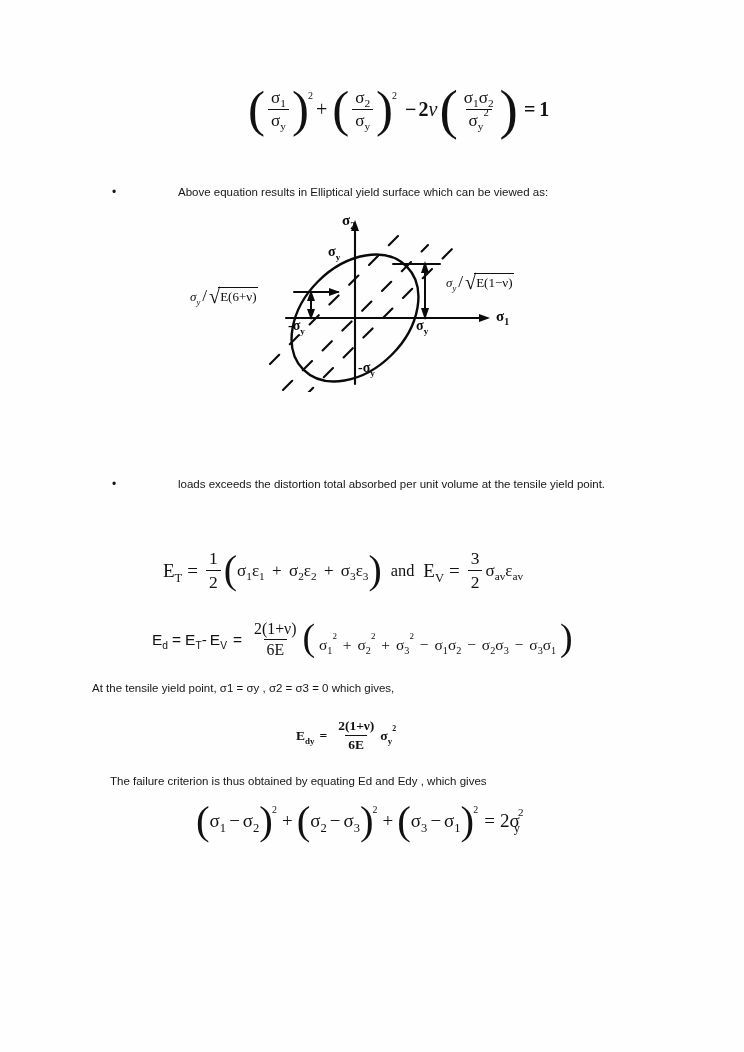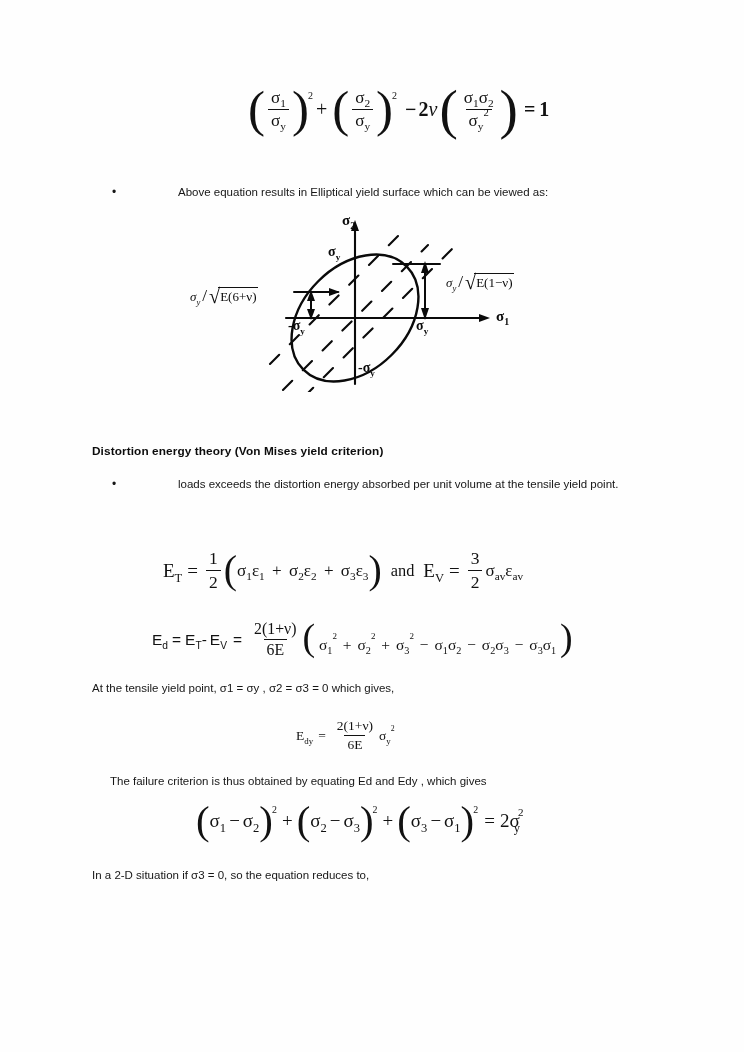--- a/index.html
+++ b/index.html
@@ -128,20 +128,21 @@
   #eq-ed {
     left: 152px; top: 620px;
     font-size: 15.5px;
   }
   #text-tensile {
     left: 92px; top: 680px;
   }
   #eq-edy {
     left: 296px; top: 718px;
     font-size: 13.5px;
+    font-weight: bold;
   }
   #text-failure {
     left: 94px; top: 773px; margin-left: 16px;
   }
   #eq-von-mises {
     left: 196px; top: 808px;
     font-size: 19px;
   }
   #text-2d {
     left: 92px; top: 867px;
@@ -276,26 +277,25 @@
         <span style="font-style:italic;"><span>σ</span><sub class="sb">y</sub></span>
         <span style="padding:0 2px;font-size:1.35em;position:relative;top:-1px;">/</span>
         <span class="sqrt">
           <span class="radical">√</span>
           <span class="radicand">E(1−ν)</span>
         </span>
       </span>
     </div>
   </div>
 
-  <div class="abs section-heading" id="heading-distortion">Distortion energy theory (Von Mises yield criterion)</div>
 
   <div class="abs bullet-row body-text" id="bullet-yielding">
     <span class="bullet-mark">•</span>
     <span class="bullet-body">
-      <div>loads exceeds the distortion energy absorbed per unit volume at the tensile yield point.</div>
+      <div>loads exceeds the distortion total absorbed per unit volume at the tensile yield point.</div>
     </span>
   </div>
 
   <div class="abs math" id="eq-total-strain">
     <span class="mrow">
       <span><span>E</span><sub class="sb">T</sub></span>
       <span style="padding:0 5px;">=</span>
       <span class="frac" style="font-size:.92em;">
         <span class="num">1</span>
         <span class="den">2</span>
@@ -388,15 +388,14 @@
       <span><span><span>σ</span><sub class="sb">3</sub></span><span style="padding:0 3px;">−</span><span><span>σ</span><sub class="sb">1</sub></span></span>
       <span class="paren" style="font-size:2.15em;line-height:.64;font-weight:200;">)</span>
       <sup class="exp" style="font-size:.52em;position:relative;top:-11px;left:-1px;">2</sup>
 
       <span style="padding:0 5px;">=</span>
       <span>2</span>
       <span><span>σ</span><sub class="sb" style="position:relative;left:-6px;">y</sub><sup class="exp" style="font-size:.58em;position:relative;top:-4px;left:-8px;">2</sup></span>
     </span>
   </div>
 
-  <div class="abs body-text" id="text-2d">In a 2-D situation if σ3 = 0, so the equation reduces to,</div>
 
 </div>
 
 </body></html>

